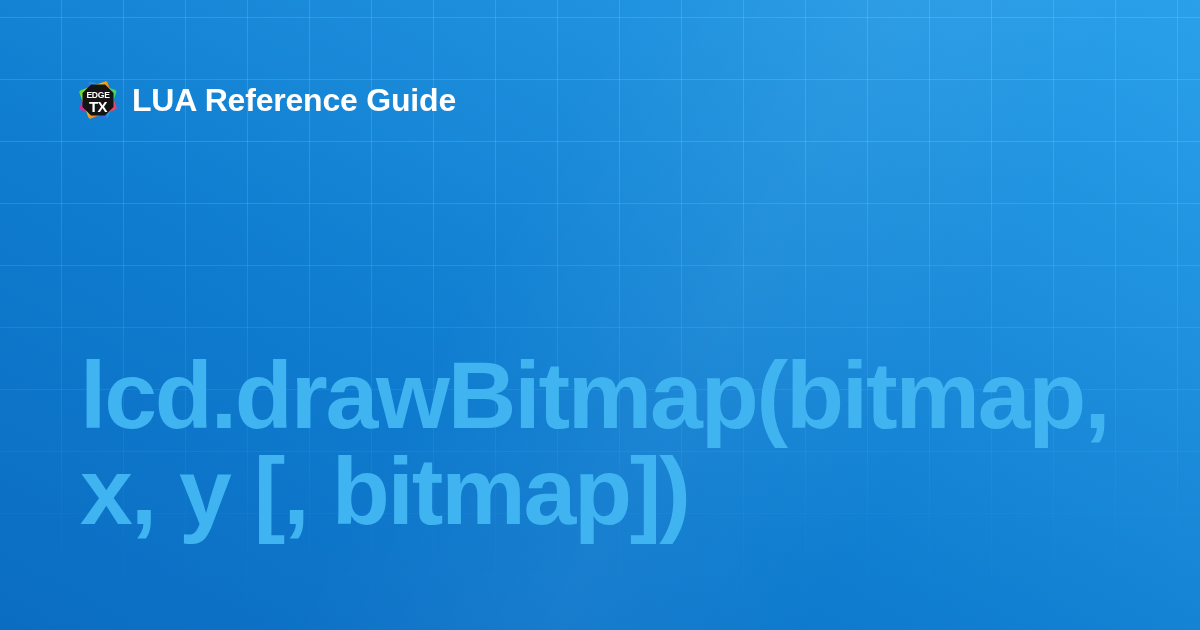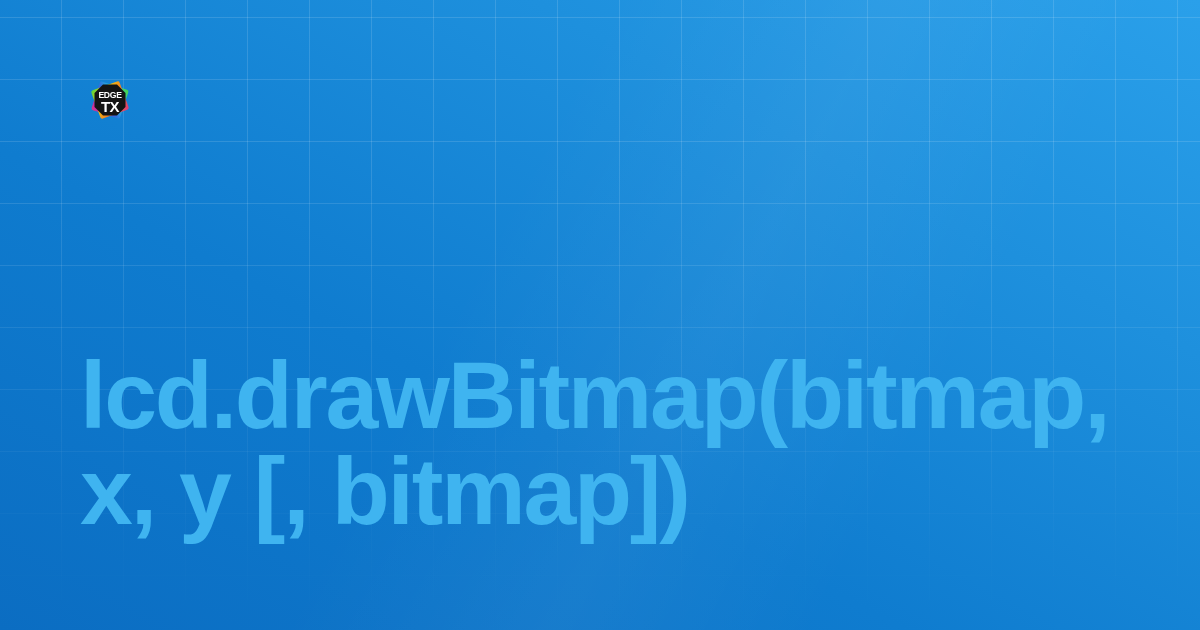--- a/index.html
+++ b/index.html
@@ -36,21 +36,21 @@
   }
   .sheen {
     position:absolute; inset:0;
     background:linear-gradient(118deg, rgba(255,255,255,0.00) 40%, rgba(255,255,255,0.045) 58%, rgba(255,255,255,0.00) 75%);
     pointer-events:none;
   }
 
   
   .header {
     position:absolute;
-    left:88px; top:78px;
+    left:76px; top:78px;
     display:flex;
     gap:12px;
     height:44px;
   }
 
   .logo-wrap {
     position:relative;
     width:44px; height:44px;
     flex:0 0 44px;
   }
@@ -114,17 +114,18 @@
           <rect x="7" y="7" width="30" height="30" rx="2" fill="url(#lg2)" transform="rotate(-20 22 22)" opacity="0.95"></rect>
         </g>
 
         <polygon points="15,6.5 29,6.5 37.5,15 37.5,29 29,37.5 15,37.5 6.5,29 6.5,15" fill="#141414"></polygon>
 
         <text x="22" y="20.2" text-anchor="middle" fill="#ffffff" font-family="Liberation Sans, sans-serif" font-size="8.6" font-weight="bold" letter-spacing="-0.3">EDGE</text>
         <text x="22" y="33.6" text-anchor="middle" fill="#ffffff" font-family="Liberation Sans, sans-serif" font-size="15" font-weight="bold" letter-spacing="-0.5">TX</text>
       </svg>
     </div>
 
+    <div class="brand-title">LUA Reference Guide</div>
   </div>
 
   <h1 class="page-heading">lcd.drawBitmap(bitmap, x, y [, bitmap])</h1>
 
 </div>
 
 </body></html>

